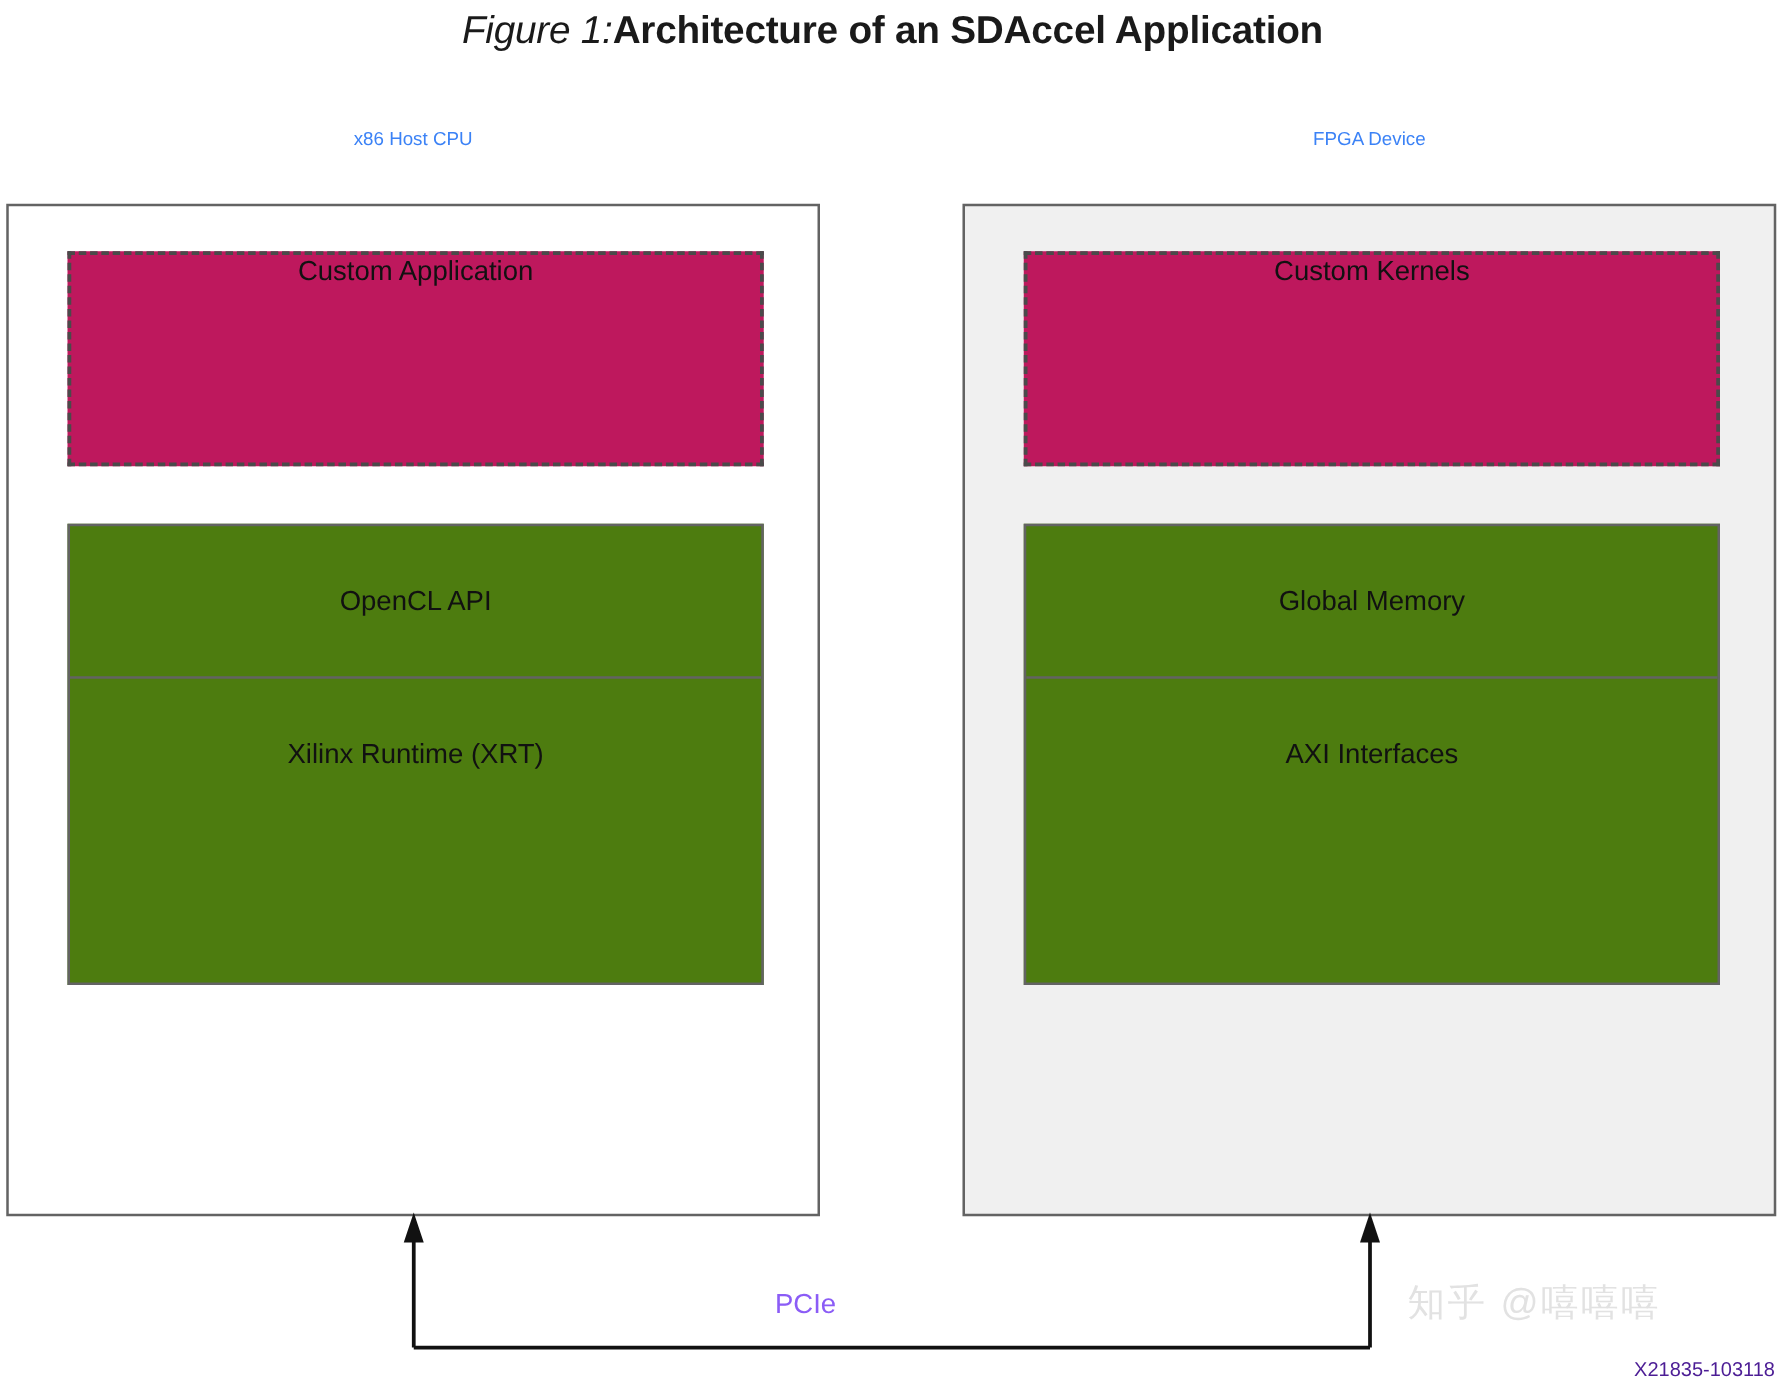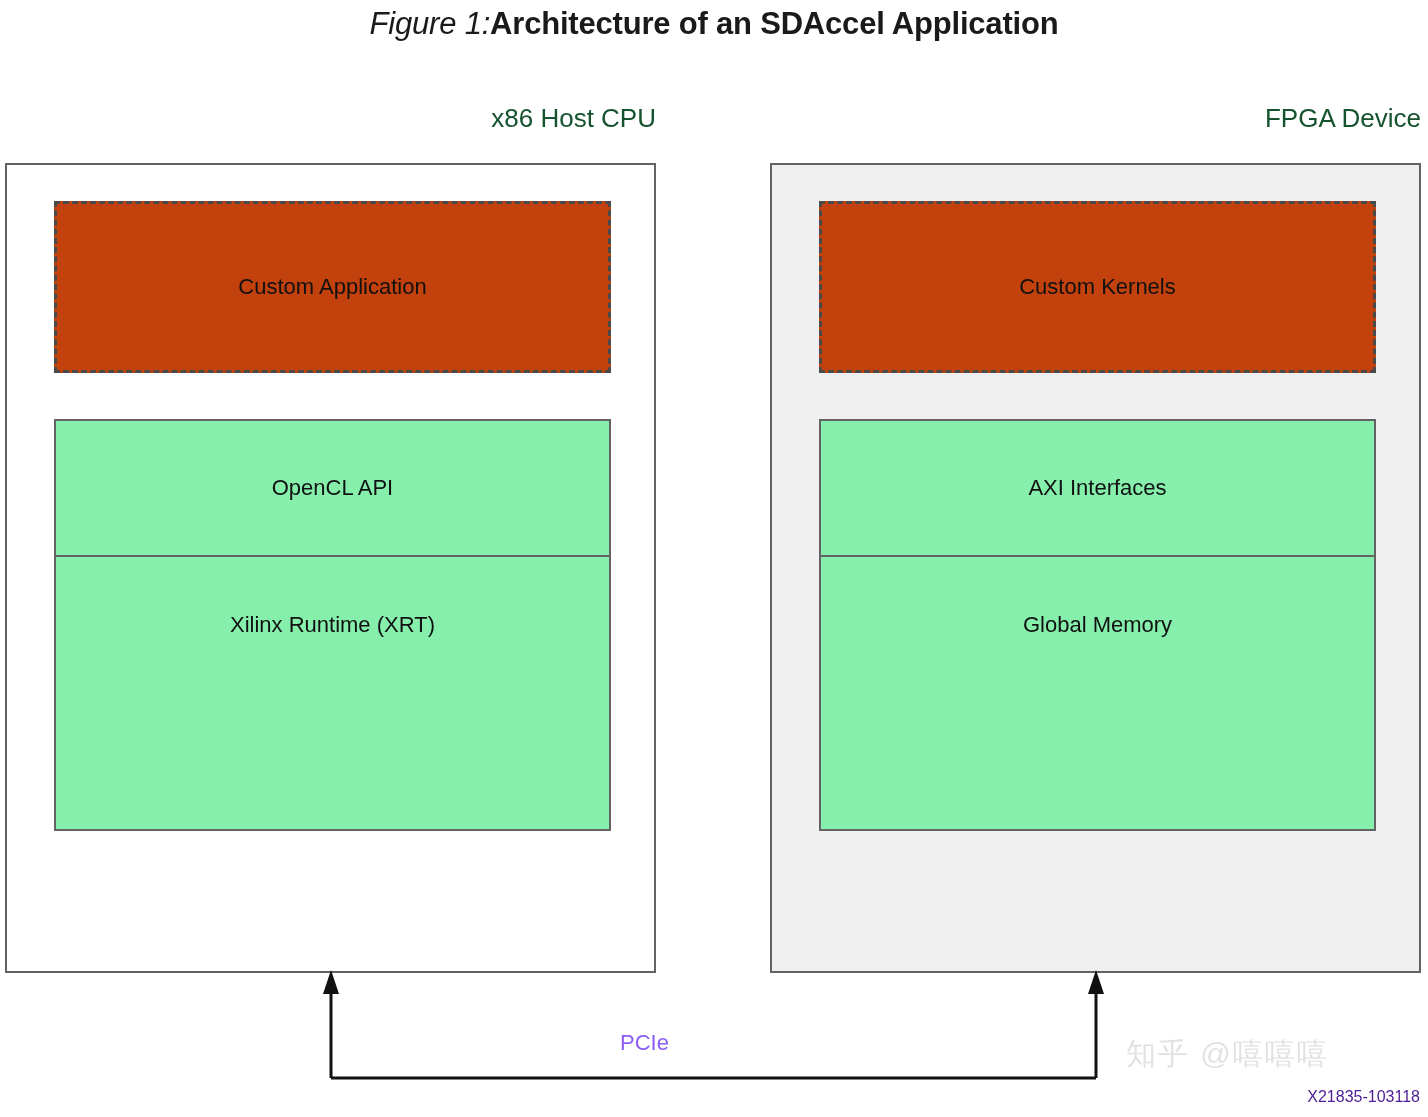--- a/index.html
+++ b/index.html
@@ -33,23 +33,23 @@
   }
   #figure-title .fig-name {
     font-size: 31px;
     font-weight: 700;
     letter-spacing: -0.2px;
   }
 
   
   .column-caption {
     position: absolute;
-    font-size: 26px;
-    text-align: right;
-    color: #14532d;
+    font-size: 15px;
+    text-align: center;
+    color: #3b82f6;
     white-space: nowrap;
   }
   #caption-host  { left: 5px;   top: 103px; width: 651px; }
   #caption-fpga  { left: 770px; top: 103px; width: 651px; }
 
   
   .panel {
     position: absolute;
     box-sizing: border-box;
     border: 2px solid #636363;
@@ -67,23 +67,22 @@
     width: 651px;
     height: 810px;
     background: #f0f0f0;
   }
 
   
   .dashed-block {
     position: absolute;
     box-sizing: border-box;
     border: 3px dashed #4a4a4a;
-    background: #c2410c;
+    background: #be185d;
     display: flex;
-    align-items: center;
     justify-content: center;
   }
   #block-custom-application {
     left: 47px;
     top: 36px;
     width: 557px;
     height: 172px;
   }
   #block-custom-kernels {
     left: 47px;
@@ -91,24 +90,24 @@
     width: 557px;
     height: 172px;
   }
 
   
   .stack {
     position: absolute;
     left: 47px;
     top: 254px;
     width: 557px;
-    height: 412px;
+    height: 369px;
     box-sizing: border-box;
     border: 2px solid #636363;
-    background: #86efac;
+    background: #4d7c0f;
   }
   .stack-cell {
     box-sizing: border-box;
     height: 33.3333%;
     display: flex;
     align-items: center;
     justify-content: center;
     border-bottom: 2px solid #636363;
   }
   .stack-cell:last-child {
@@ -145,21 +144,20 @@
   
   #watermark {
     position: absolute;
     left: 1126px;
     top: 1022px;
     font-size: 30px;
     color: #e2e2e2;
     letter-spacing: 2px;
     white-space: nowrap;
     user-select: none;
-    margin-top: 12px;
   }
   #figure-id {
     position: absolute;
     right: 8px;
     top: 1088px;
     font-size: 16px;
     color: #4c1d95;
     white-space: nowrap;
   }
 </style>
@@ -191,24 +189,24 @@
 </div>
 
 <div id="panel-fpga" class="panel">
 
   <div id="block-custom-kernels" class="dashed-block">
     <span class="block-label">Custom Kernels</span>
   </div>
 
   <div class="stack">
     <div class="stack-cell">
+      <span class="block-label">Global Memory</span>
+    </div>
+    <div class="stack-cell">
       <span class="block-label">AXI Interfaces</span>
-    </div>
-    <div class="stack-cell">
-      <span class="block-label">Global Memory</span>
     </div>
   </div>
 
 </div>
 
 <svg id="pcie-connector" viewBox="0 0 1428 140" width="1428" height="140">
 
   <line x1="331" y1="30" x2="331" y2="118" stroke="#111111" stroke-width="3"></line>
 
   <line x1="331" y1="118" x2="1096" y2="118" stroke="#111111" stroke-width="3"></line>

